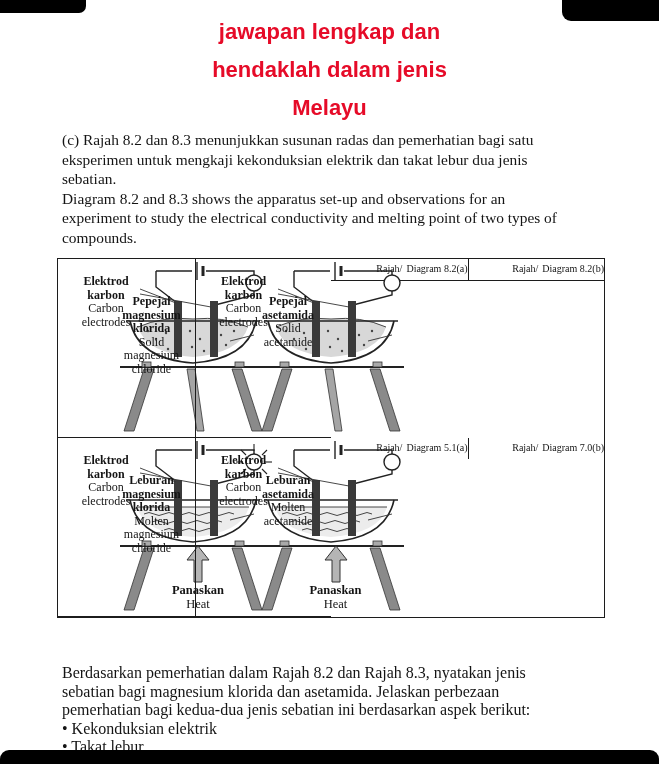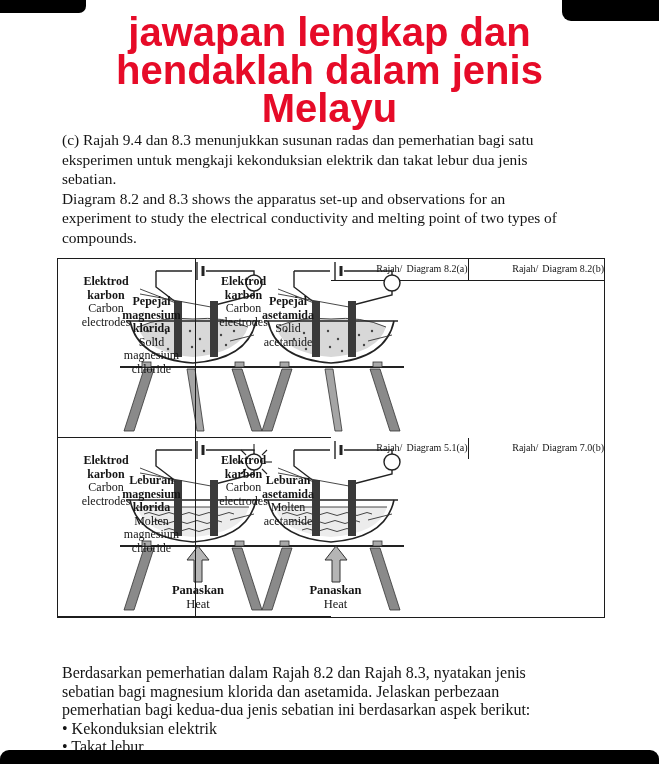--- a/index.html
+++ b/index.html
@@ -9,21 +9,21 @@
 
   
   .bar{position:absolute;background:#000;}
   .bar-tl{left:0;top:0;width:86px;height:13px;border-radius:0 0 7px 0;}
   .bar-tr{right:0;top:0;width:97px;height:21px;border-radius:0 0 0 9px;}
   .bar-bottom{left:0;bottom:0;width:659px;height:14px;border-radius:9px 9px 0 0;}
 
   
   .title{position:absolute;top:13px;left:0;width:659px;text-align:center;
          font-family:"Liberation Sans",sans-serif;font-weight:700;
-         font-size:40px;line-height:38px;color:#e60b28;}
+         font-size:22px;line-height:38px;color:#e60b28;}
 
   
   .qtext{position:absolute;top:130px;left:62px;width:516px;font-size:15.4px;line-height:19.6px;}
   .qtext .en,.en{}
 
   
   .dtable{position:absolute;top:258px;left:57px;width:546px;border:1.5px solid #1c1c1c;
           display:grid;grid-template-columns:1fr 1fr 1fr 1fr;background:#fff;}
   .dcell{position:relative;height:178px;border-bottom:1.2px solid #1c1c1c;}
   .ccell{height:21px;line-height:20px;text-align:right;font-size:10px;}
@@ -58,21 +58,21 @@
   <div class="bar bar-tl"></div>
   <div class="bar bar-tr"></div>
 
   <div class="title">
     <div>jawapan lengkap dan</div>
     <div>hendaklah dalam jenis</div>
     <div>Melayu</div>
   </div>
 
   <div class="qtext">
-    <div class="my">(c) Rajah 9.4 dan 8.3 menunjukkan susunan radas dan pemerhatian bagi satu eksperimen untuk mengkaji kekonduksian elektrik dan takat lebur dua jenis sebatian.</div>
+    <div class="my">(c) Rajah 8.2 dan 8.3 menunjukkan susunan radas dan pemerhatian bagi satu eksperimen untuk mengkaji kekonduksian elektrik dan takat lebur dua jenis sebatian.</div>
     <div class="en">Diagram 8.2 and 8.3 shows the apparatus set-up and observations for an experiment to study the electrical conductivity and melting point of two types of compounds.</div>
   </div>
 
   <div class="dtable">
 
     <div class="dcell">
       <svg width="270" height="178" viewBox="0 0 270 178">
         <g>
           <path class="wire" d="M98 12 H134"></path>
           <path class="wire" d="M148 12 H196 V16"></path>

